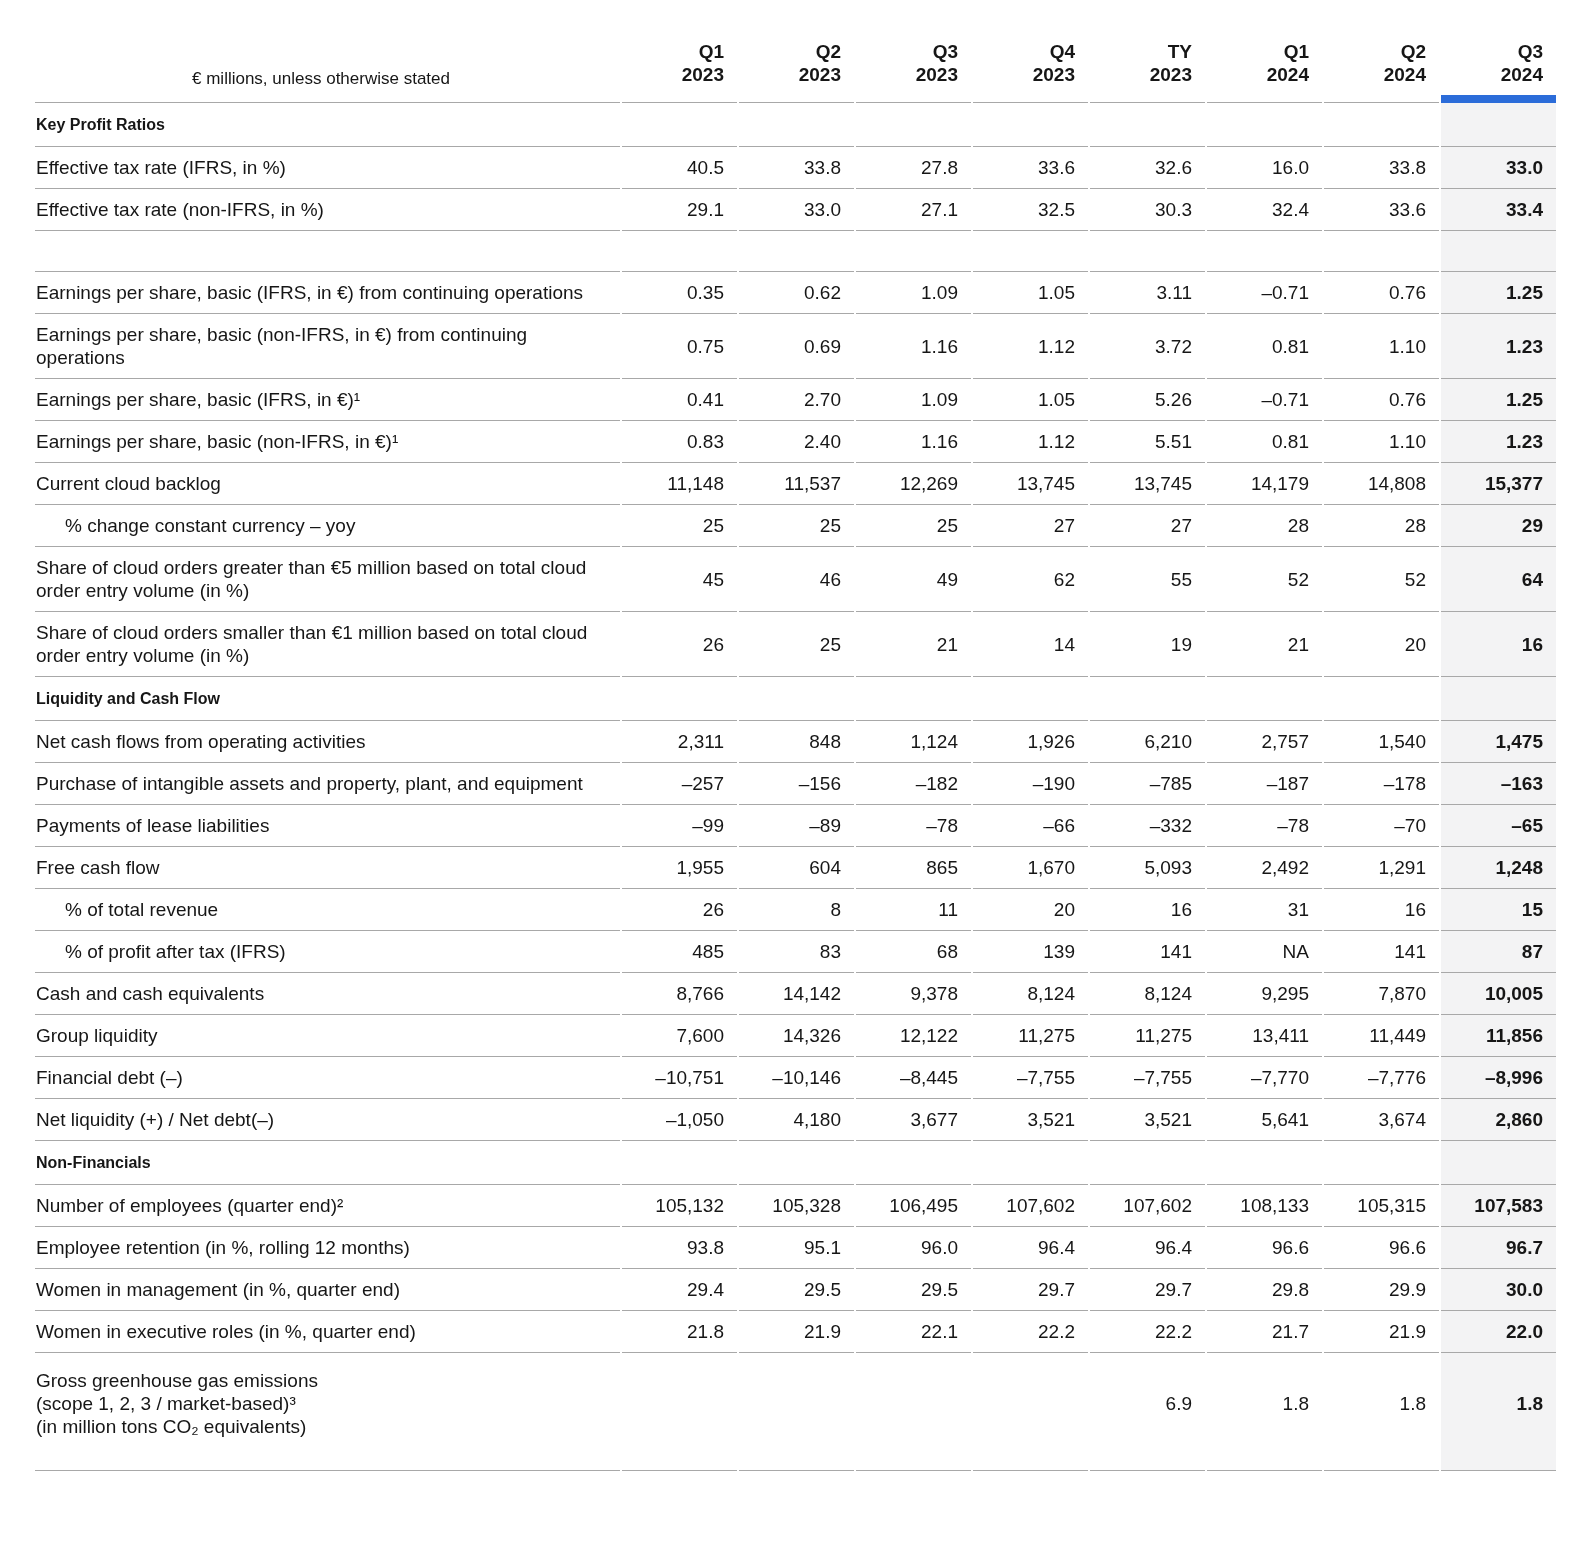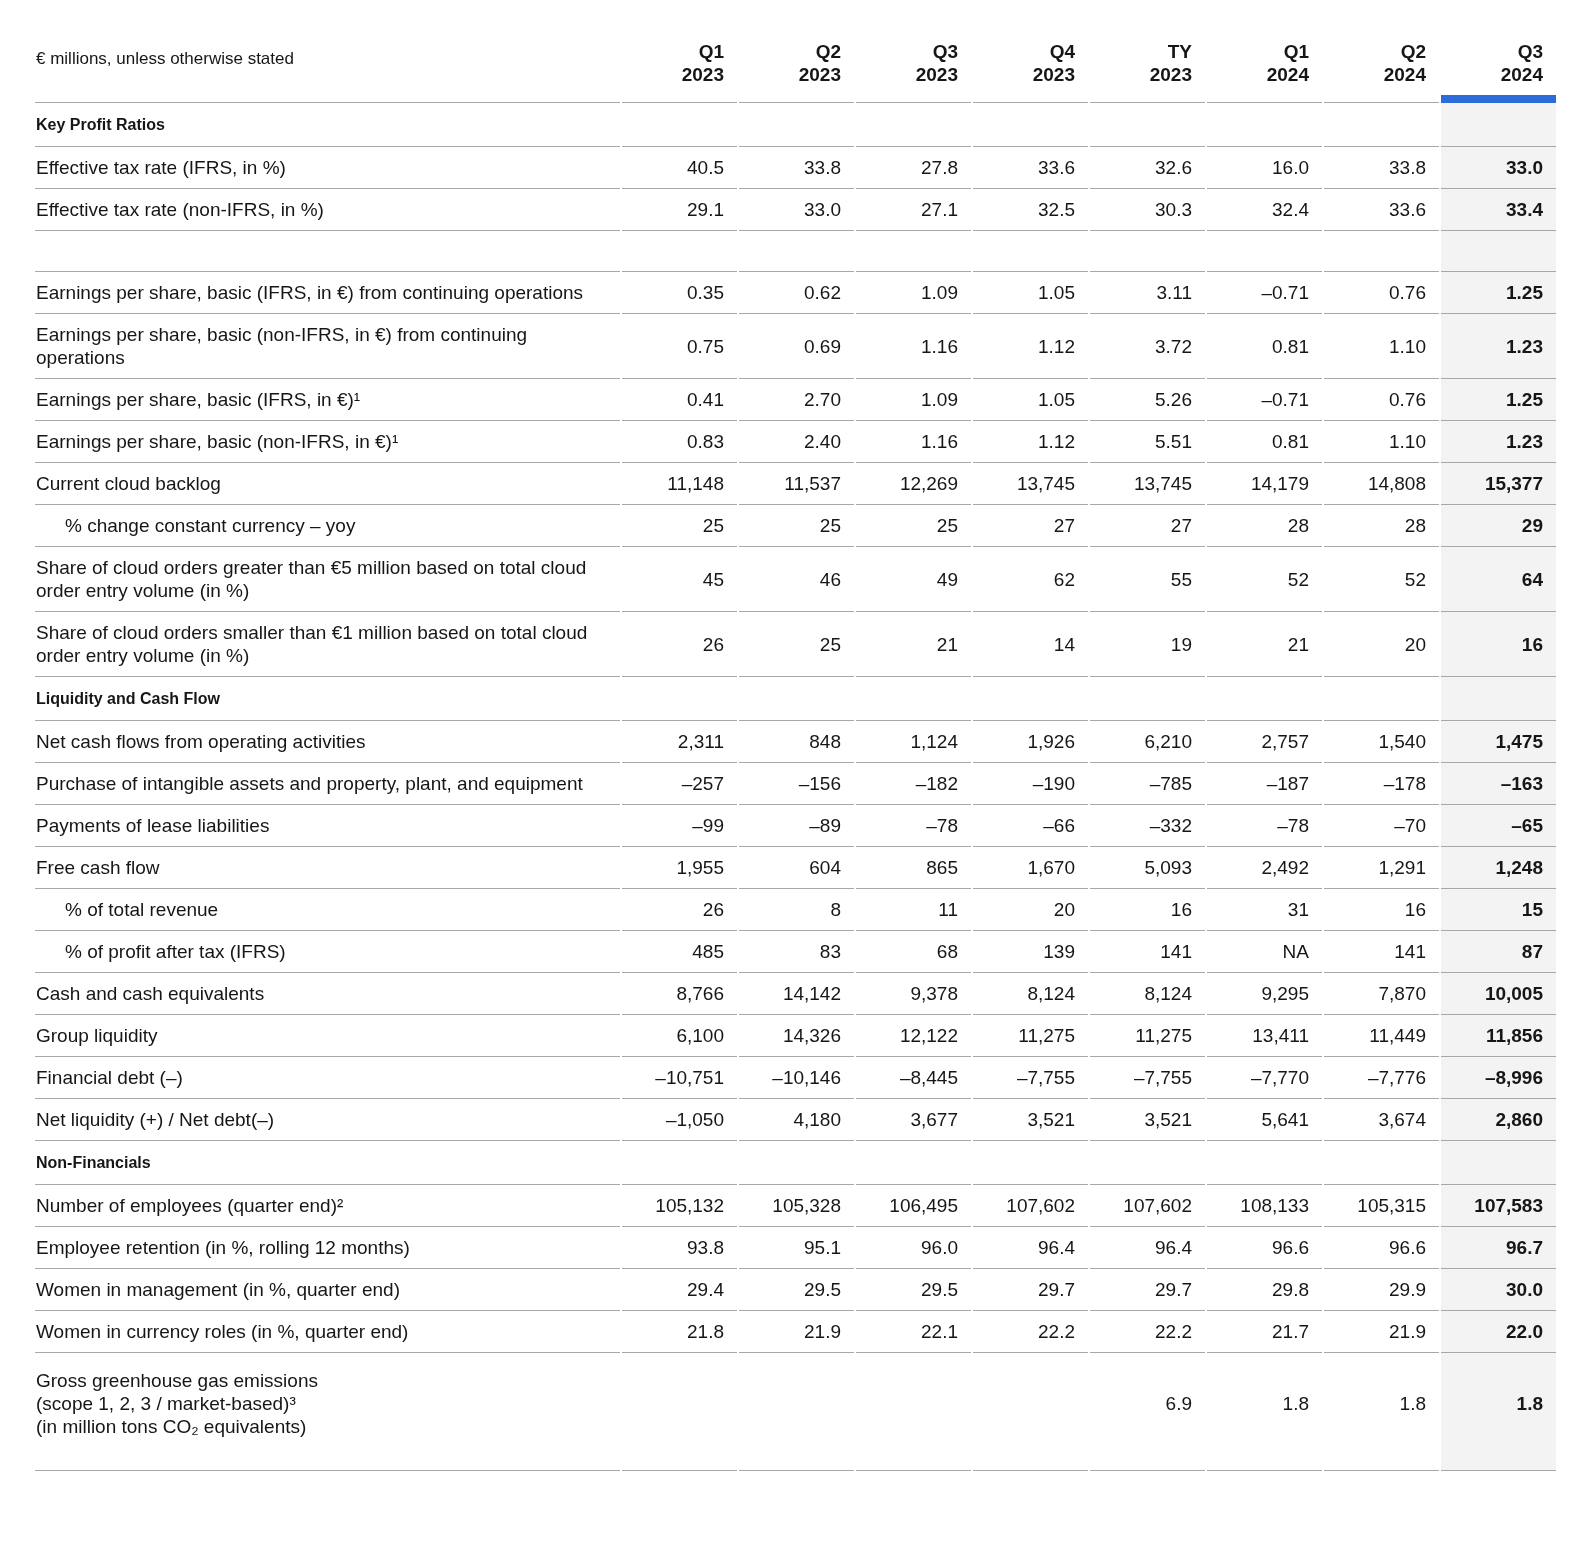--- a/index.html
+++ b/index.html
@@ -38,22 +38,22 @@
   }
   thead th.hl{
     padding-bottom:9px;
     border-bottom:8px solid var(--accent);
     background:#ffffff;
   }
   thead th .q,thead th .y{display:block;text-align:right;}
   th.units{
     font-weight:400;
     font-size:17px;
-    text-align:left;
-    padding-bottom:32px;
+    text-align:center;
+    padding-bottom:12px;
   }
   .label{
     text-align:left;
     white-space:pre-line;
     padding-right:14px;
   }
   .indent{padding-left:30px;}
   .num{
     text-align:right;
     padding-right:13px;
@@ -340,21 +340,21 @@
           <td class="num">14,142</td>
           <td class="num">9,378</td>
           <td class="num">8,124</td>
           <td class="num">8,124</td>
           <td class="num">9,295</td>
           <td class="num">7,870</td>
           <td class="num hl">10,005</td>
         </tr>
         <tr>
           <td class="label">Group liquidity</td>
-          <td class="num">6,100</td>
+          <td class="num">7,600</td>
           <td class="num">14,326</td>
           <td class="num">12,122</td>
           <td class="num">11,275</td>
           <td class="num">11,275</td>
           <td class="num">13,411</td>
           <td class="num">11,449</td>
           <td class="num hl">11,856</td>
         </tr>
         <tr>
           <td class="label">Financial debt (–)</td>
@@ -416,21 +416,21 @@
           <td class="num">29.4</td>
           <td class="num">29.5</td>
           <td class="num">29.5</td>
           <td class="num">29.7</td>
           <td class="num">29.7</td>
           <td class="num">29.8</td>
           <td class="num">29.9</td>
           <td class="num hl">30.0</td>
         </tr>
         <tr>
-          <td class="label">Women in currency roles (in %, quarter end)</td>
+          <td class="label">Women in executive roles (in %, quarter end)</td>
           <td class="num">21.8</td>
           <td class="num">21.9</td>
           <td class="num">22.1</td>
           <td class="num">22.2</td>
           <td class="num">22.2</td>
           <td class="num">21.7</td>
           <td class="num">21.9</td>
           <td class="num hl">22.0</td>
         </tr>
         <tr class=" tall">

